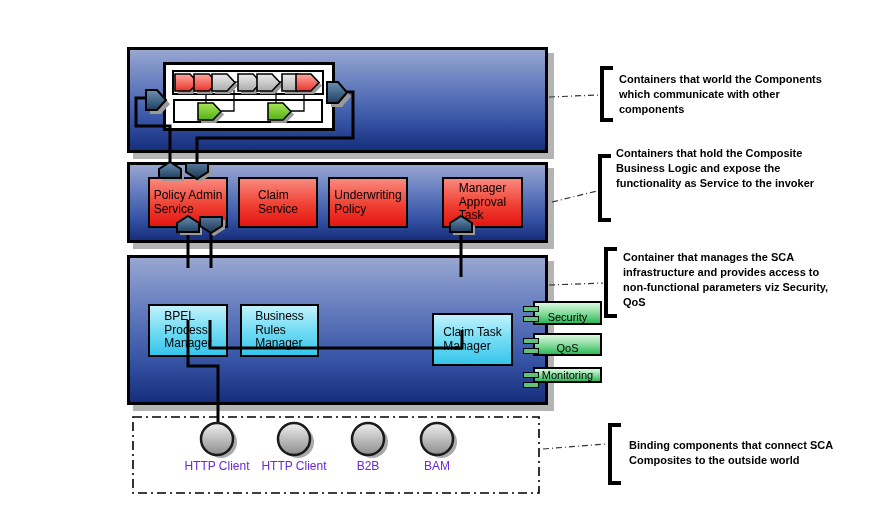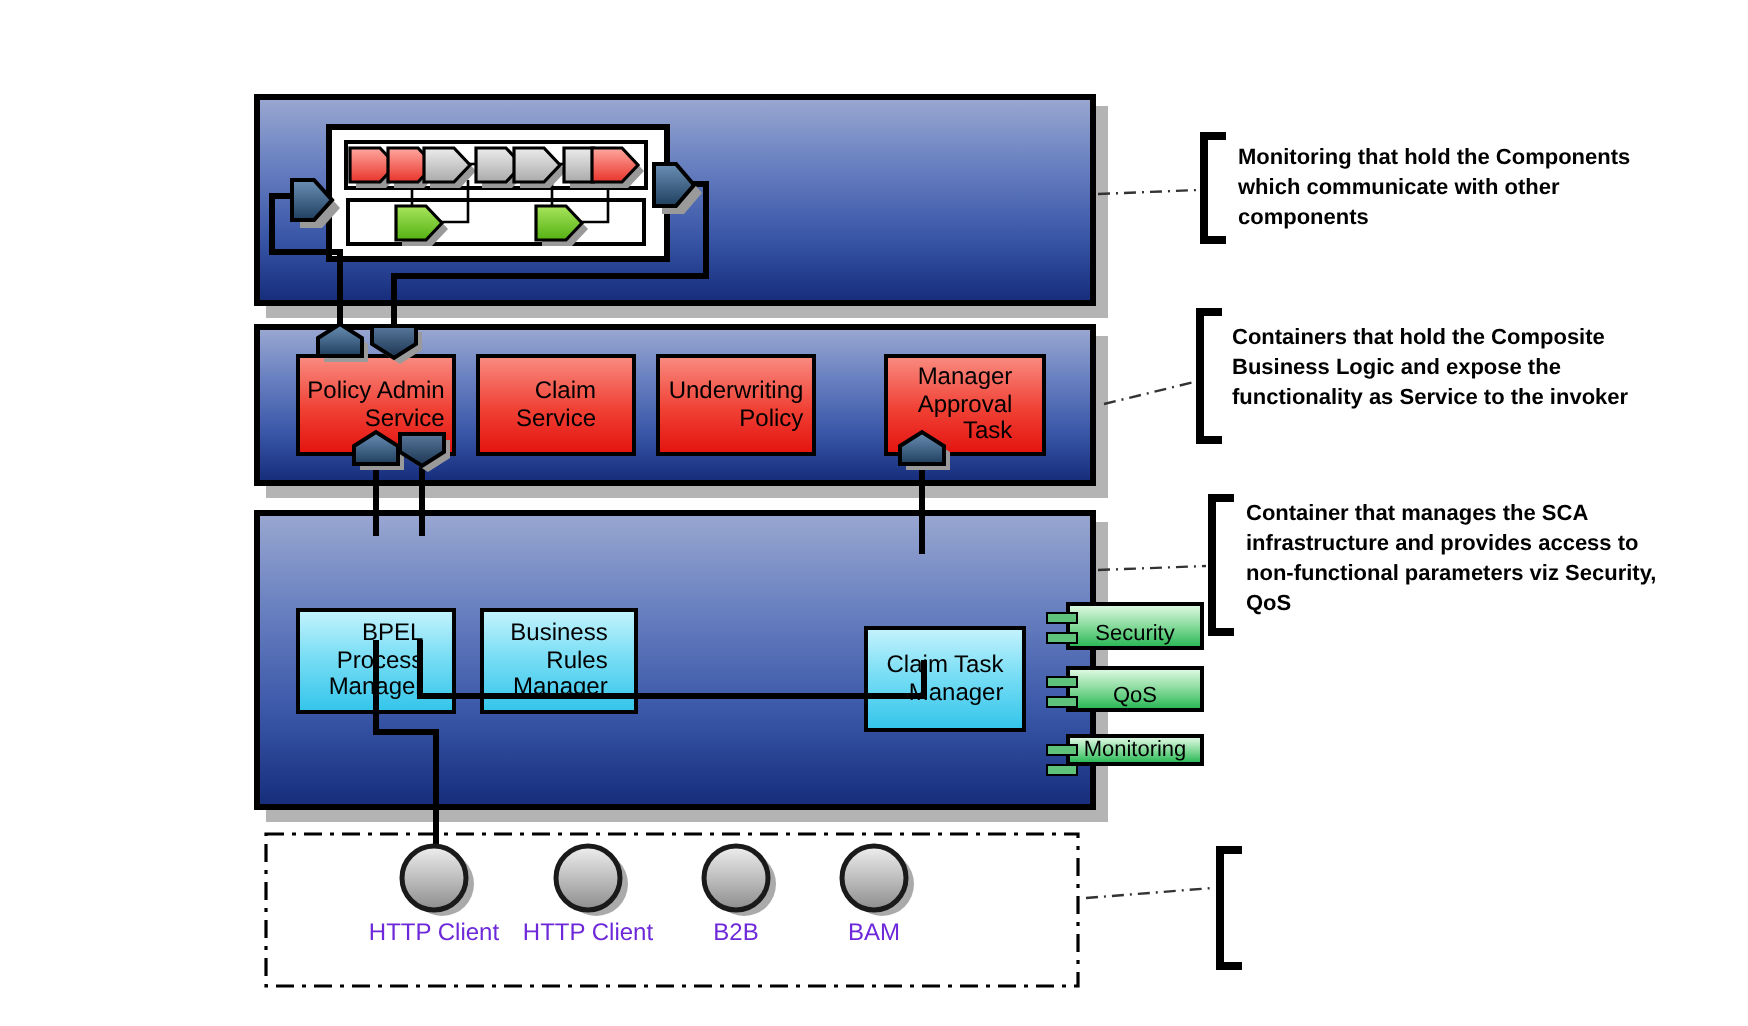--- a/index.html
+++ b/index.html
@@ -20,21 +20,21 @@
   
   .white-box{position:absolute;left:163px;top:62px;width:172px;height:69px;
     box-sizing:border-box;background:#fff;border:3px solid #000;}
   .chev-row1{position:absolute;left:172px;top:70px;width:152px;height:25px;
     box-sizing:border-box;background:#fff;border:2px solid #000;}
   .chev-row2{position:absolute;left:173px;top:99px;width:150px;height:24px;
     box-sizing:border-box;background:#fff;border:2px solid #000;}
 
   
   .node{position:absolute;box-sizing:border-box;border:2.5px solid #000;
-    display:flex;align-items:center;justify-content:center;text-align:right;
+    display:flex;align-items:center;justify-content:center;text-align:left;
     font-size:12px;line-height:13.5px;color:#000;white-space:pre-line;}
   .svc{background:linear-gradient(180deg,#f9897e 0%,#f04034 55%,#e31511 100%);
     top:177px;width:80px;height:51px;}
   .mgr{background:linear-gradient(180deg,#c2f2fc 0%,#7adef5 45%,#35c5eb 100%);
     top:268px;width:80px;height:53px;margin-top:36px;}
 
   
   .qcomp{position:absolute;left:533px;width:69px;box-sizing:border-box;
     border:2px solid #000;background:linear-gradient(180deg,#dcf8e0 0%,#7fd896 55%,#2db958 100%);
     display:flex;align-items:flex-end;justify-content:center;font-size:11px;color:#000;z-index:7;}
@@ -219,24 +219,26 @@
   <div class="client-label" style="left:172px">HTTP Client</div>
   <div class="client-label" style="left:249px">HTTP Client</div>
   <div class="client-label" style="left:323px">B2B</div>
   <div class="client-label" style="left:392px">BAM</div>
 
   <div class="bracket" style="left:600px;top:66px;height:56px"></div>
   <div class="bracket" style="left:598px;top:154px;height:68px"></div>
   <div class="bracket" style="left:604px;top:247px;height:71px"></div>
   <div class="bracket" style="left:608px;top:423px;height:62px"></div>
 
-  <div class="ann" style="left:619px;top:72px;width:245px">Monitoring that hold the Components
+  <div class="ann" style="left:619px;top:72px;width:245px">Containers that world the Components
 which communicate with other
 components</div>
-  <div class="ann" style="left:616px;top:162px;width:248px">Containers that hold the Composite
+  <div class="ann" style="left:616px;top:146px;width:248px">Containers that hold the Composite
 Business Logic and expose the
 functionality as Service to the invoker</div>
   <div class="ann" style="left:623px;top:250px;width:248px">Container that manages the SCA
 infrastructure and provides access to
 non-functional parameters viz Security,
 QoS</div>
+  <div class="ann" style="left:629px;top:438px;width:240px">Binding components that connect SCA
+Composites to the outside world</div>
 
 </div>
 
 </body></html>

